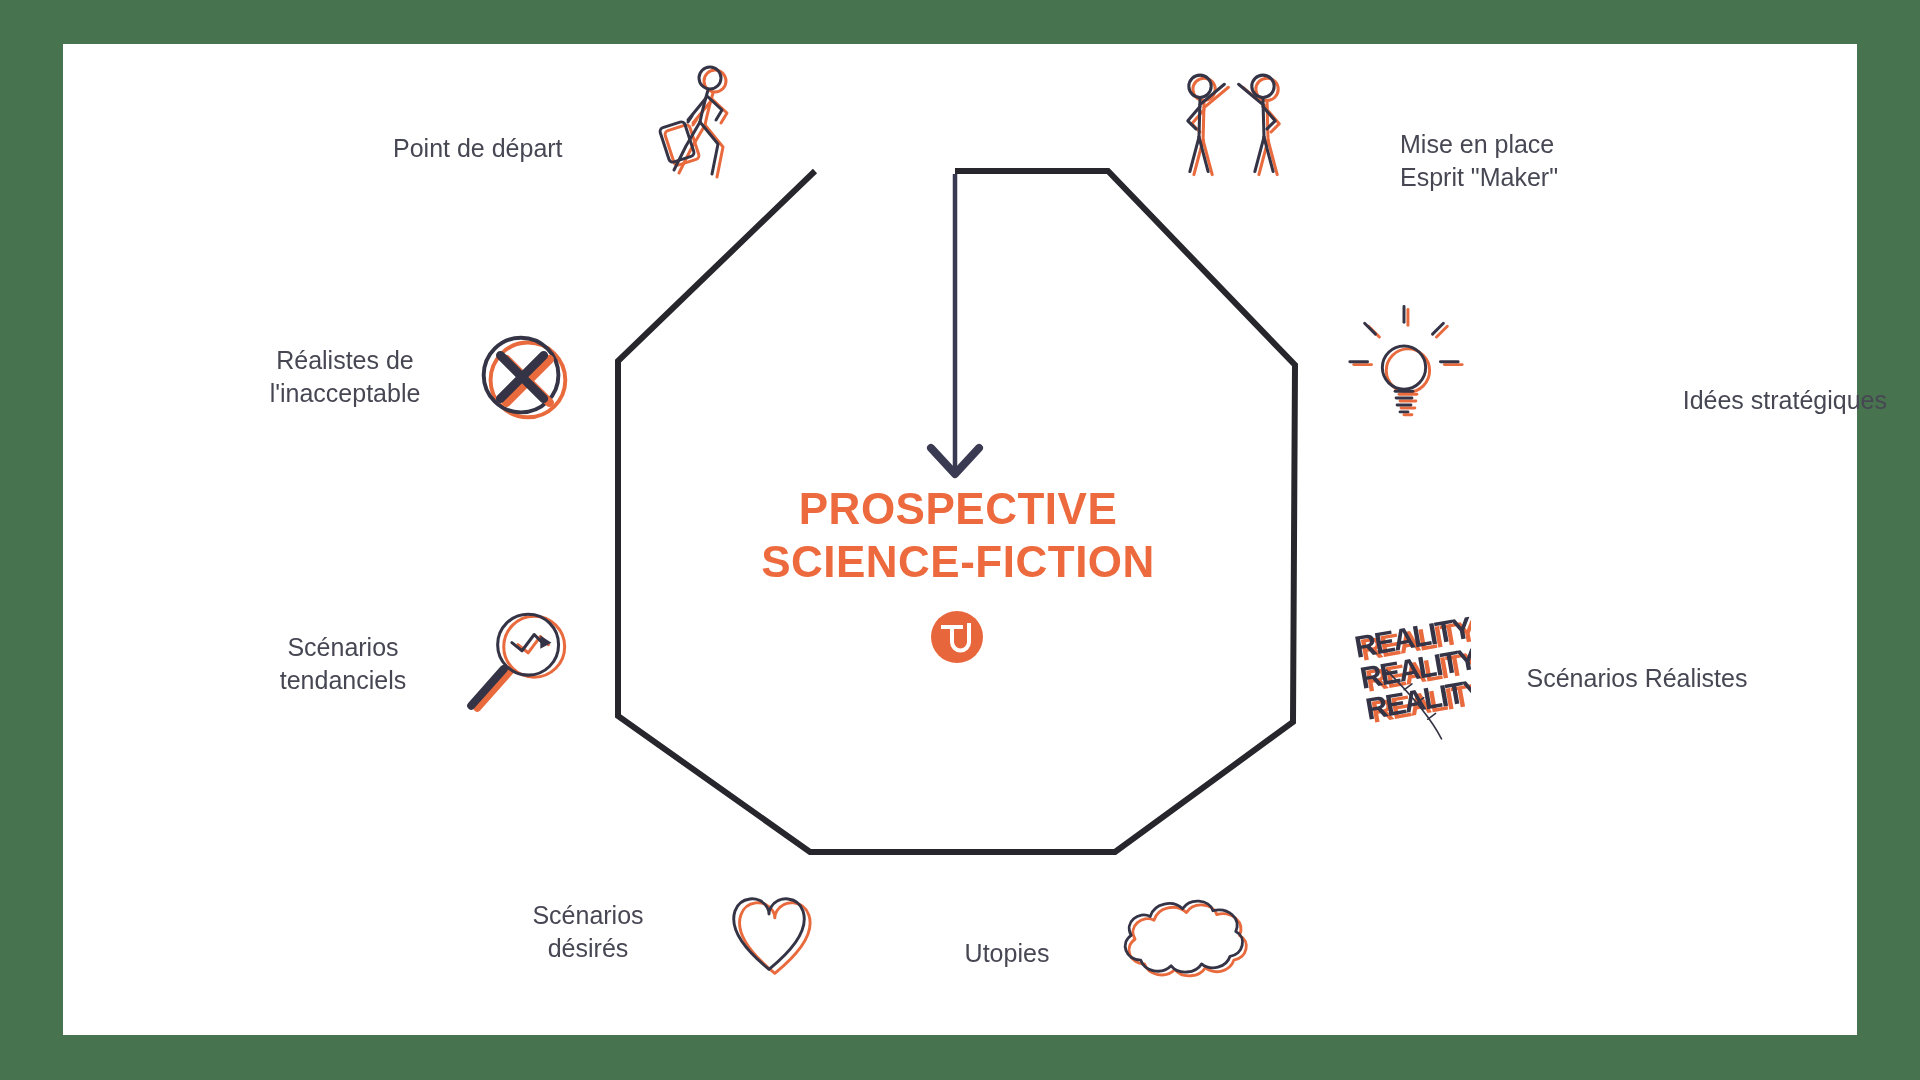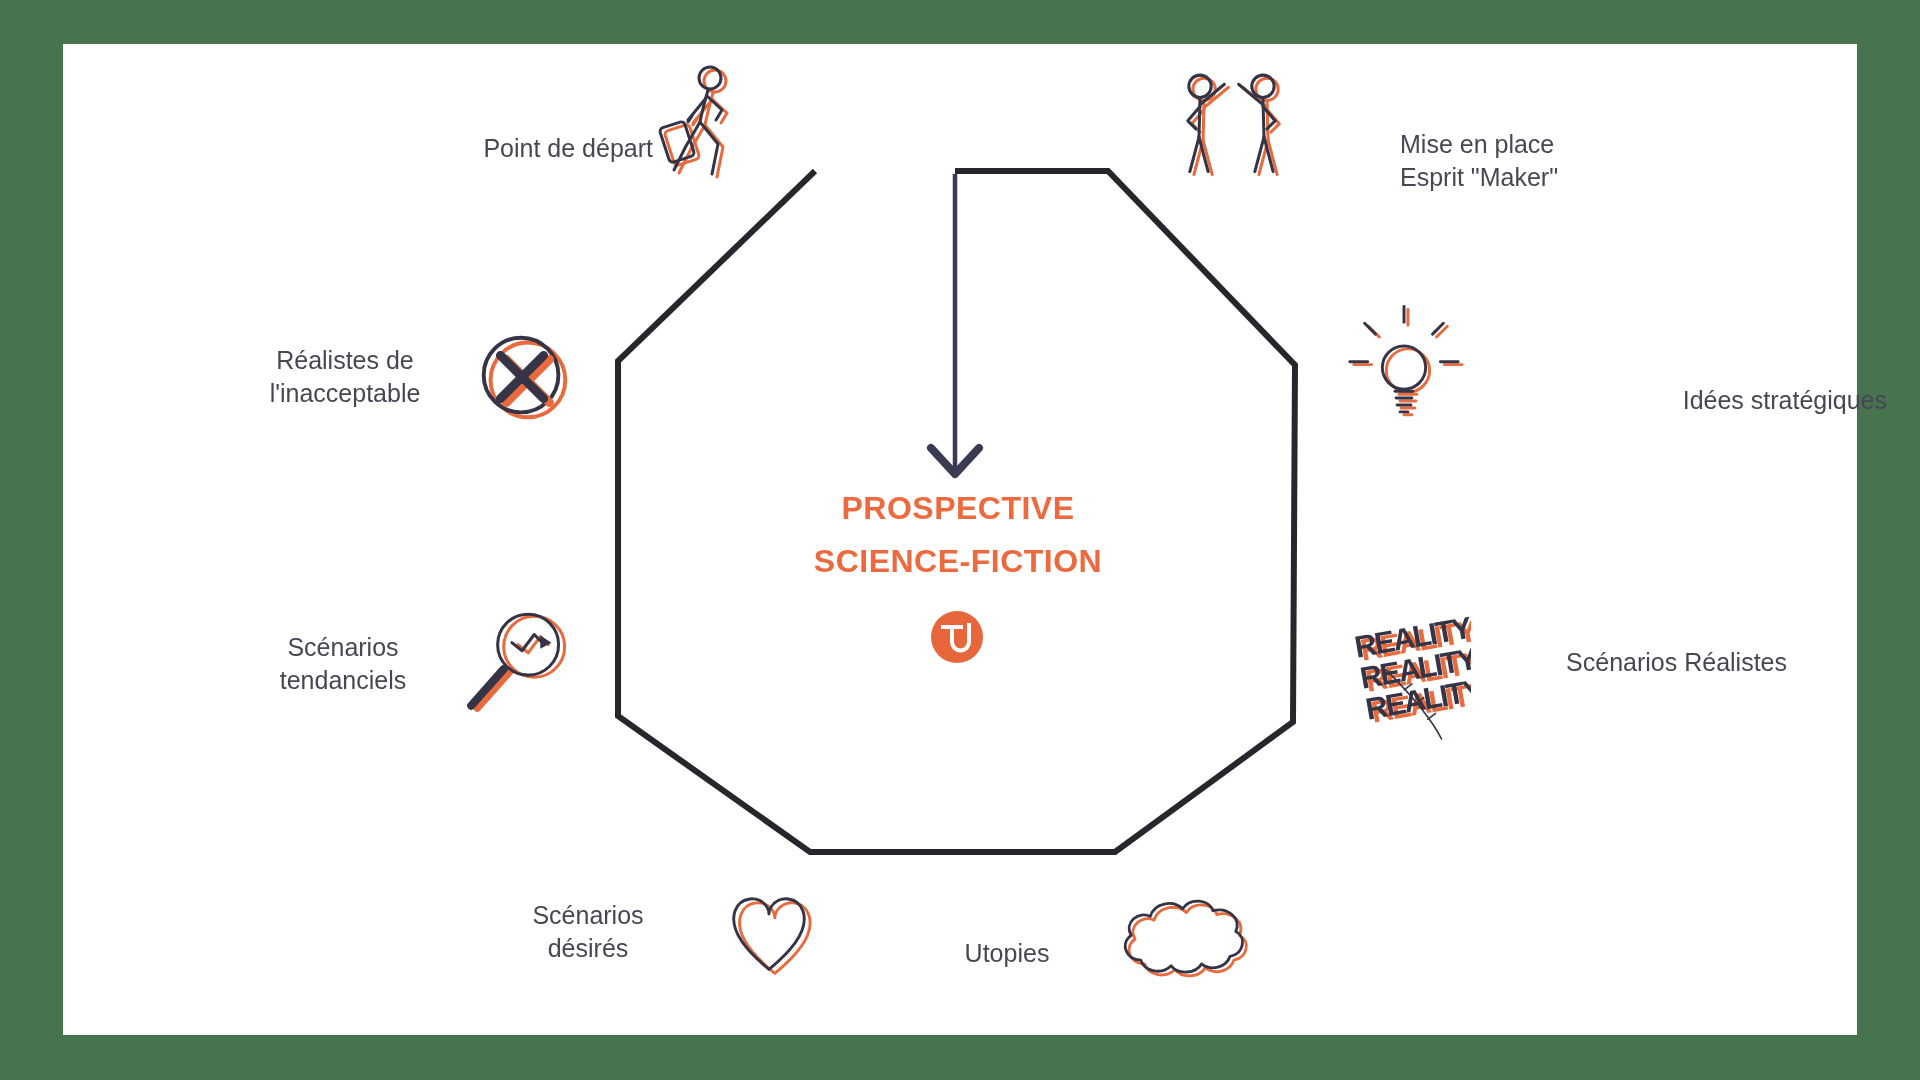--- a/index.html
+++ b/index.html
@@ -19,21 +19,21 @@
   .icon svg{display:block;width:100%;height:100%;}
   .navy{fill:none;stroke:var(--icon-navy);stroke-width:3;stroke-linecap:round;stroke-linejoin:round;}
   .org{fill:none;stroke:var(--icon-orange);stroke-width:3;stroke-linecap:round;stroke-linejoin:round;}
   .navy-thick{fill:none;stroke:var(--icon-navy);stroke-width:8;stroke-linecap:round;}
   .org-thick{fill:none;stroke:var(--icon-orange);stroke-width:8;stroke-linecap:round;}
   .navy-fill{fill:var(--icon-navy);stroke:none;}
   .stamp-navy{fill:var(--icon-navy);font-weight:bold;font-size:31px;letter-spacing:-2px;font-family:"Liberation Sans",sans-serif;}
   .stamp-org{fill:var(--icon-orange);font-weight:bold;font-size:31px;letter-spacing:-2px;font-family:"Liberation Sans",sans-serif;}
   .label{position:absolute;color:var(--label-color);font-size:25px;line-height:33px;font-weight:400;}
   .center-title{position:absolute;left:695px;top:438px;width:400px;text-align:center;
-    color:var(--title-orange);font-weight:700;font-size:32px;line-height:53px;letter-spacing:.5px;}
+    color:var(--title-orange);font-weight:700;font-size:44px;line-height:53px;letter-spacing:.5px;}
   .logo{position:absolute;left:866px;top:565px;width:56px;height:56px;}
   .logo-circle{fill:var(--logo-orange);}
   .logo-glyph{fill:none;stroke:#ffffff;stroke-width:4;stroke-linecap:butt;}
 </style>
 </head>
 <body>
 
 <div class="canvas">
 
   <svg class="frame-svg" viewBox="0 0 1794 991">
@@ -59,21 +59,21 @@
         <path d="M62,28 C58,42 56,50 54,60"></path>
         <path d="M60,36 L42,58"></path>
         <path d="M61,34 L76,48 L70,58"></path>
         <path d="M54,60 L72,82 L66,112"></path>
         <path d="M54,60 L40,84 L28,108"></path>
         <rect x="18" y="62" width="26" height="36" rx="4" transform="rotate(-18 31 80)"></rect>
         <path d="M42,60 L46,54"></path>
       </g>
     </svg>
   </div>
-  <div class="label" style="left:330px;top:88px;width:260px;text-align:right">
+  <div class="label" style="left:330px;top:88px;width:260px;text-align:left">
     <span>Point de départ</span>
   </div>
 
   <div class="icon" style="left:1097px;top:24px;width:145px;height:132px">
     <svg viewBox="0 0 140 130">
       <g class="org" transform="translate(4,3)">
         <circle cx="38" cy="18" r="11"></circle>
           <path d="M38,30 L37,68"></path>
           <path d="M38,36 L62,16"></path>
         <path d="M38,38 L26,52 L34,60"></path>
@@ -152,21 +152,21 @@
         <text class="stamp-navy" x="8" y="106">REALITY</text>
       </g>
       <g class="navy" style="stroke-width:1.6">
         <path d="M34,64 C56,86 78,110 90,134"></path>
         <path d="M52,84 L60,78"></path>
           <path d="M64,98 L72,92"></path>
           <path d="M76,114 L84,108"></path>
       </g>
     </svg>
   </div>
-  <div class="label" style="left:1424px;top:602px;width:300px;text-align:right">
+  <div class="label" style="left:1424px;top:618px;width:300px;text-align:center">
     <span>Scénarios Réalistes</span>
   </div>
 
   <div class="icon" style="left:1048px;top:842px;width:145px;height:95px">
     <svg viewBox="0 0 150 100">
       <path class="org" transform="translate(4,4)" d="M30,78 C14,78 8,60 20,52 C12,38 28,26 40,32 C44,18 64,14 74,24 C82,12 102,14 106,26 C122,22 136,34 130,48 C142,54 138,72 124,74 C120,86 104,90 94,82 C88,92 70,94 62,84 C52,94 34,90 30,78 Z"></path>
       <path class="navy" d="M30,78 C14,78 8,60 20,52 C12,38 28,26 40,32 C44,18 64,14 74,24 C82,12 102,14 106,26 C122,22 136,34 130,48 C142,54 138,72 124,74 C120,86 104,90 94,82 C88,92 70,94 62,84 C52,94 34,90 30,78 Z"></path>
     </svg>
   </div>
   <div class="label" style="left:844px;top:893px;width:200px;text-align:center">

